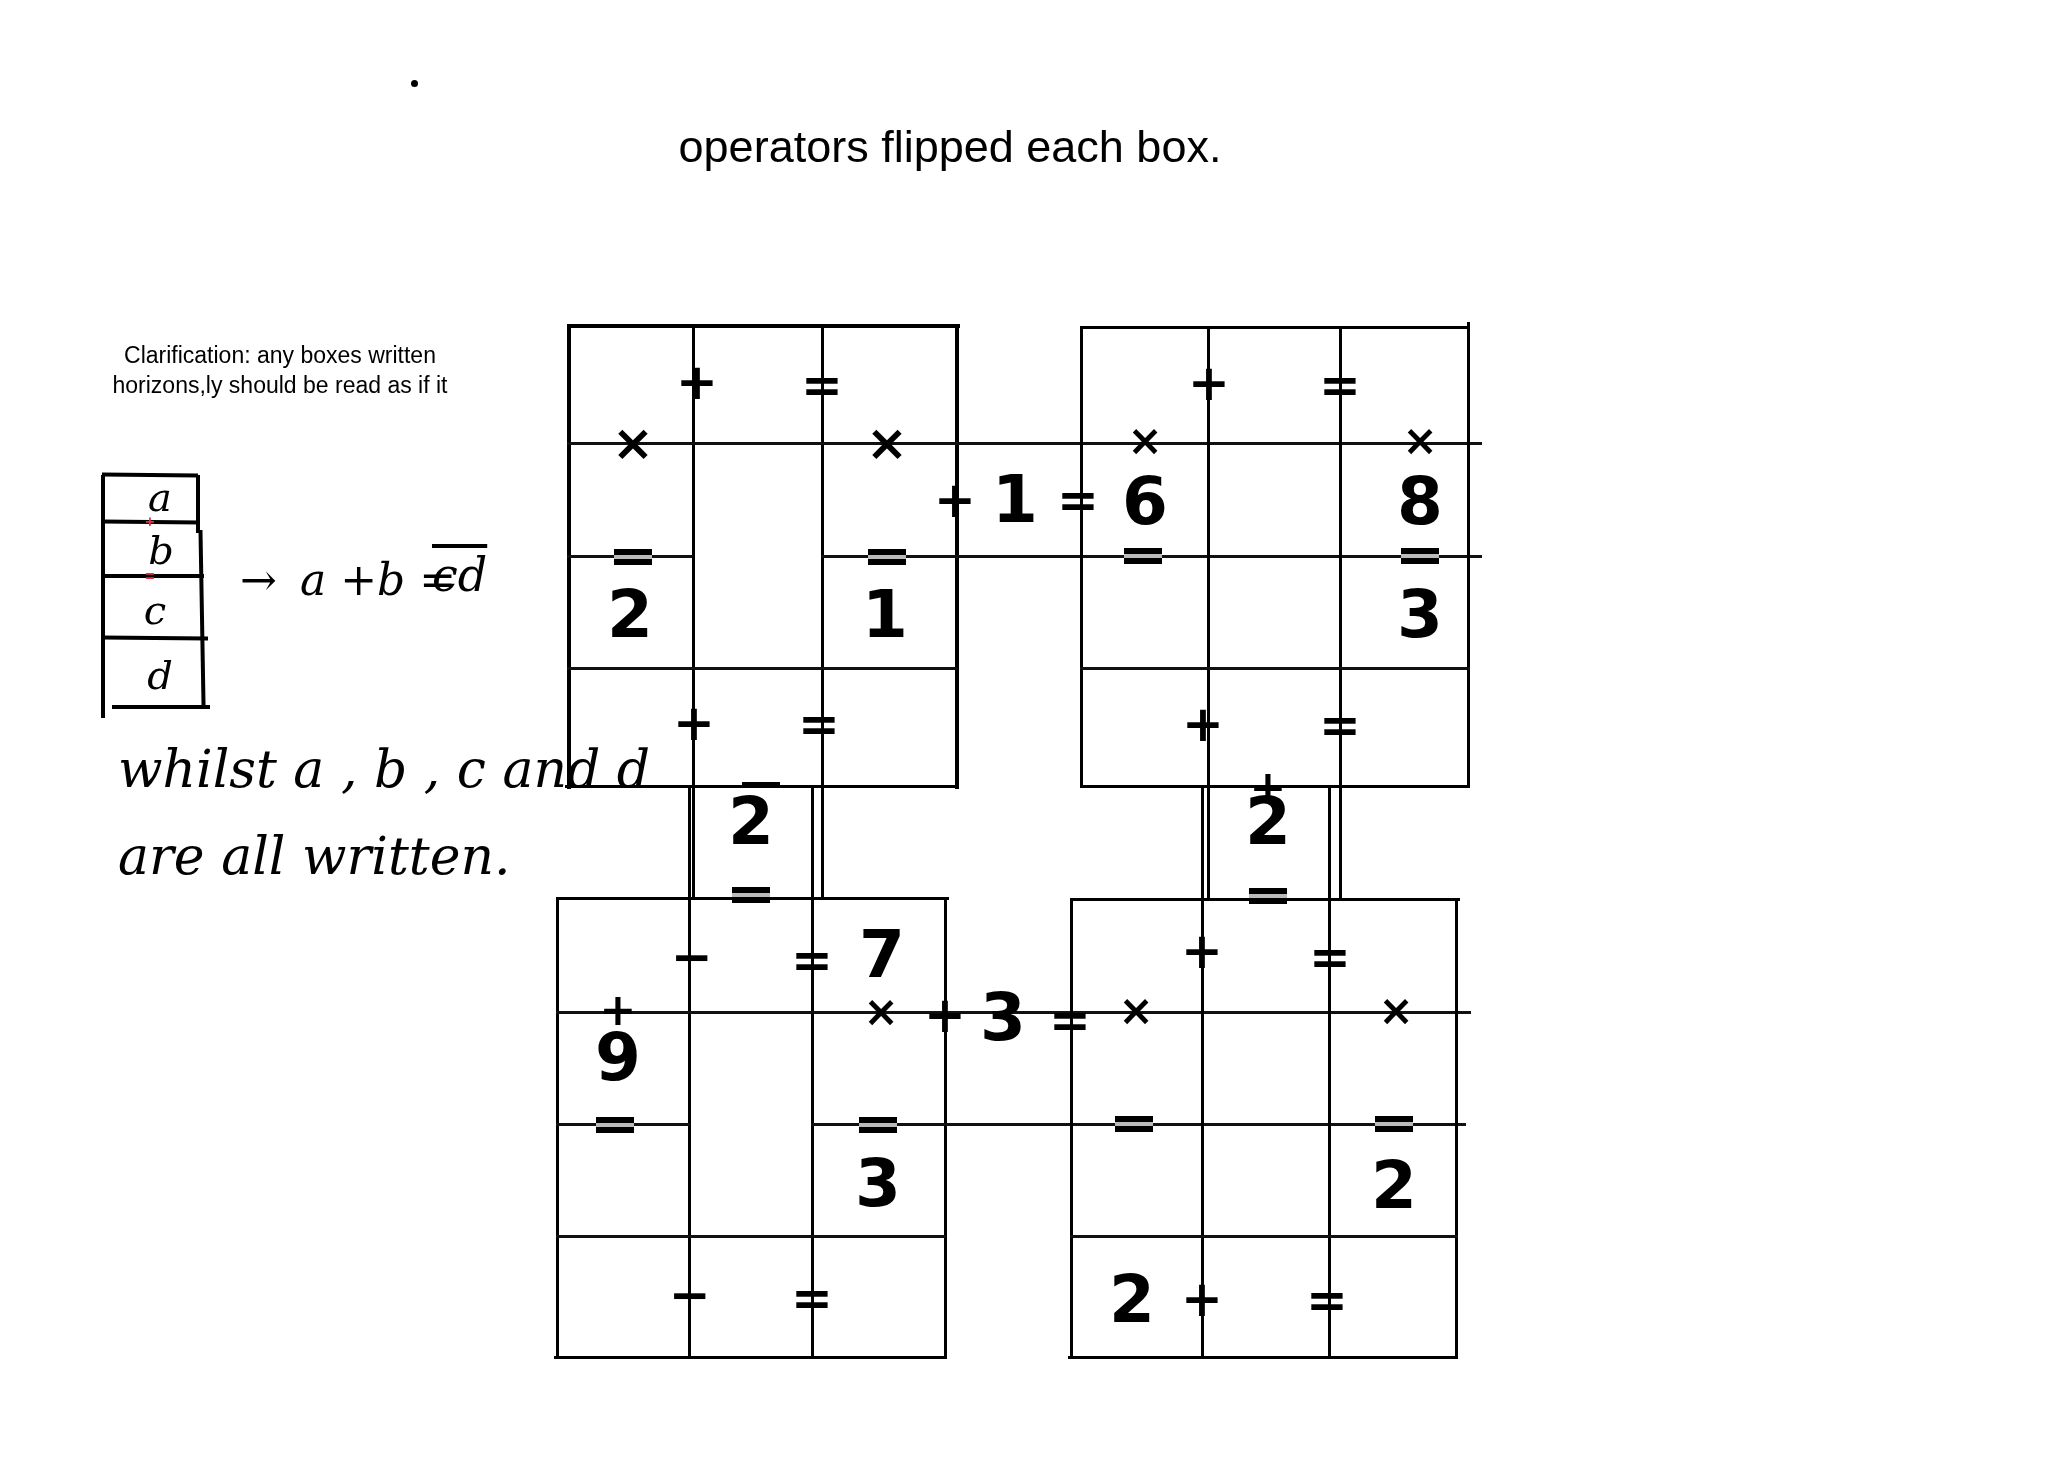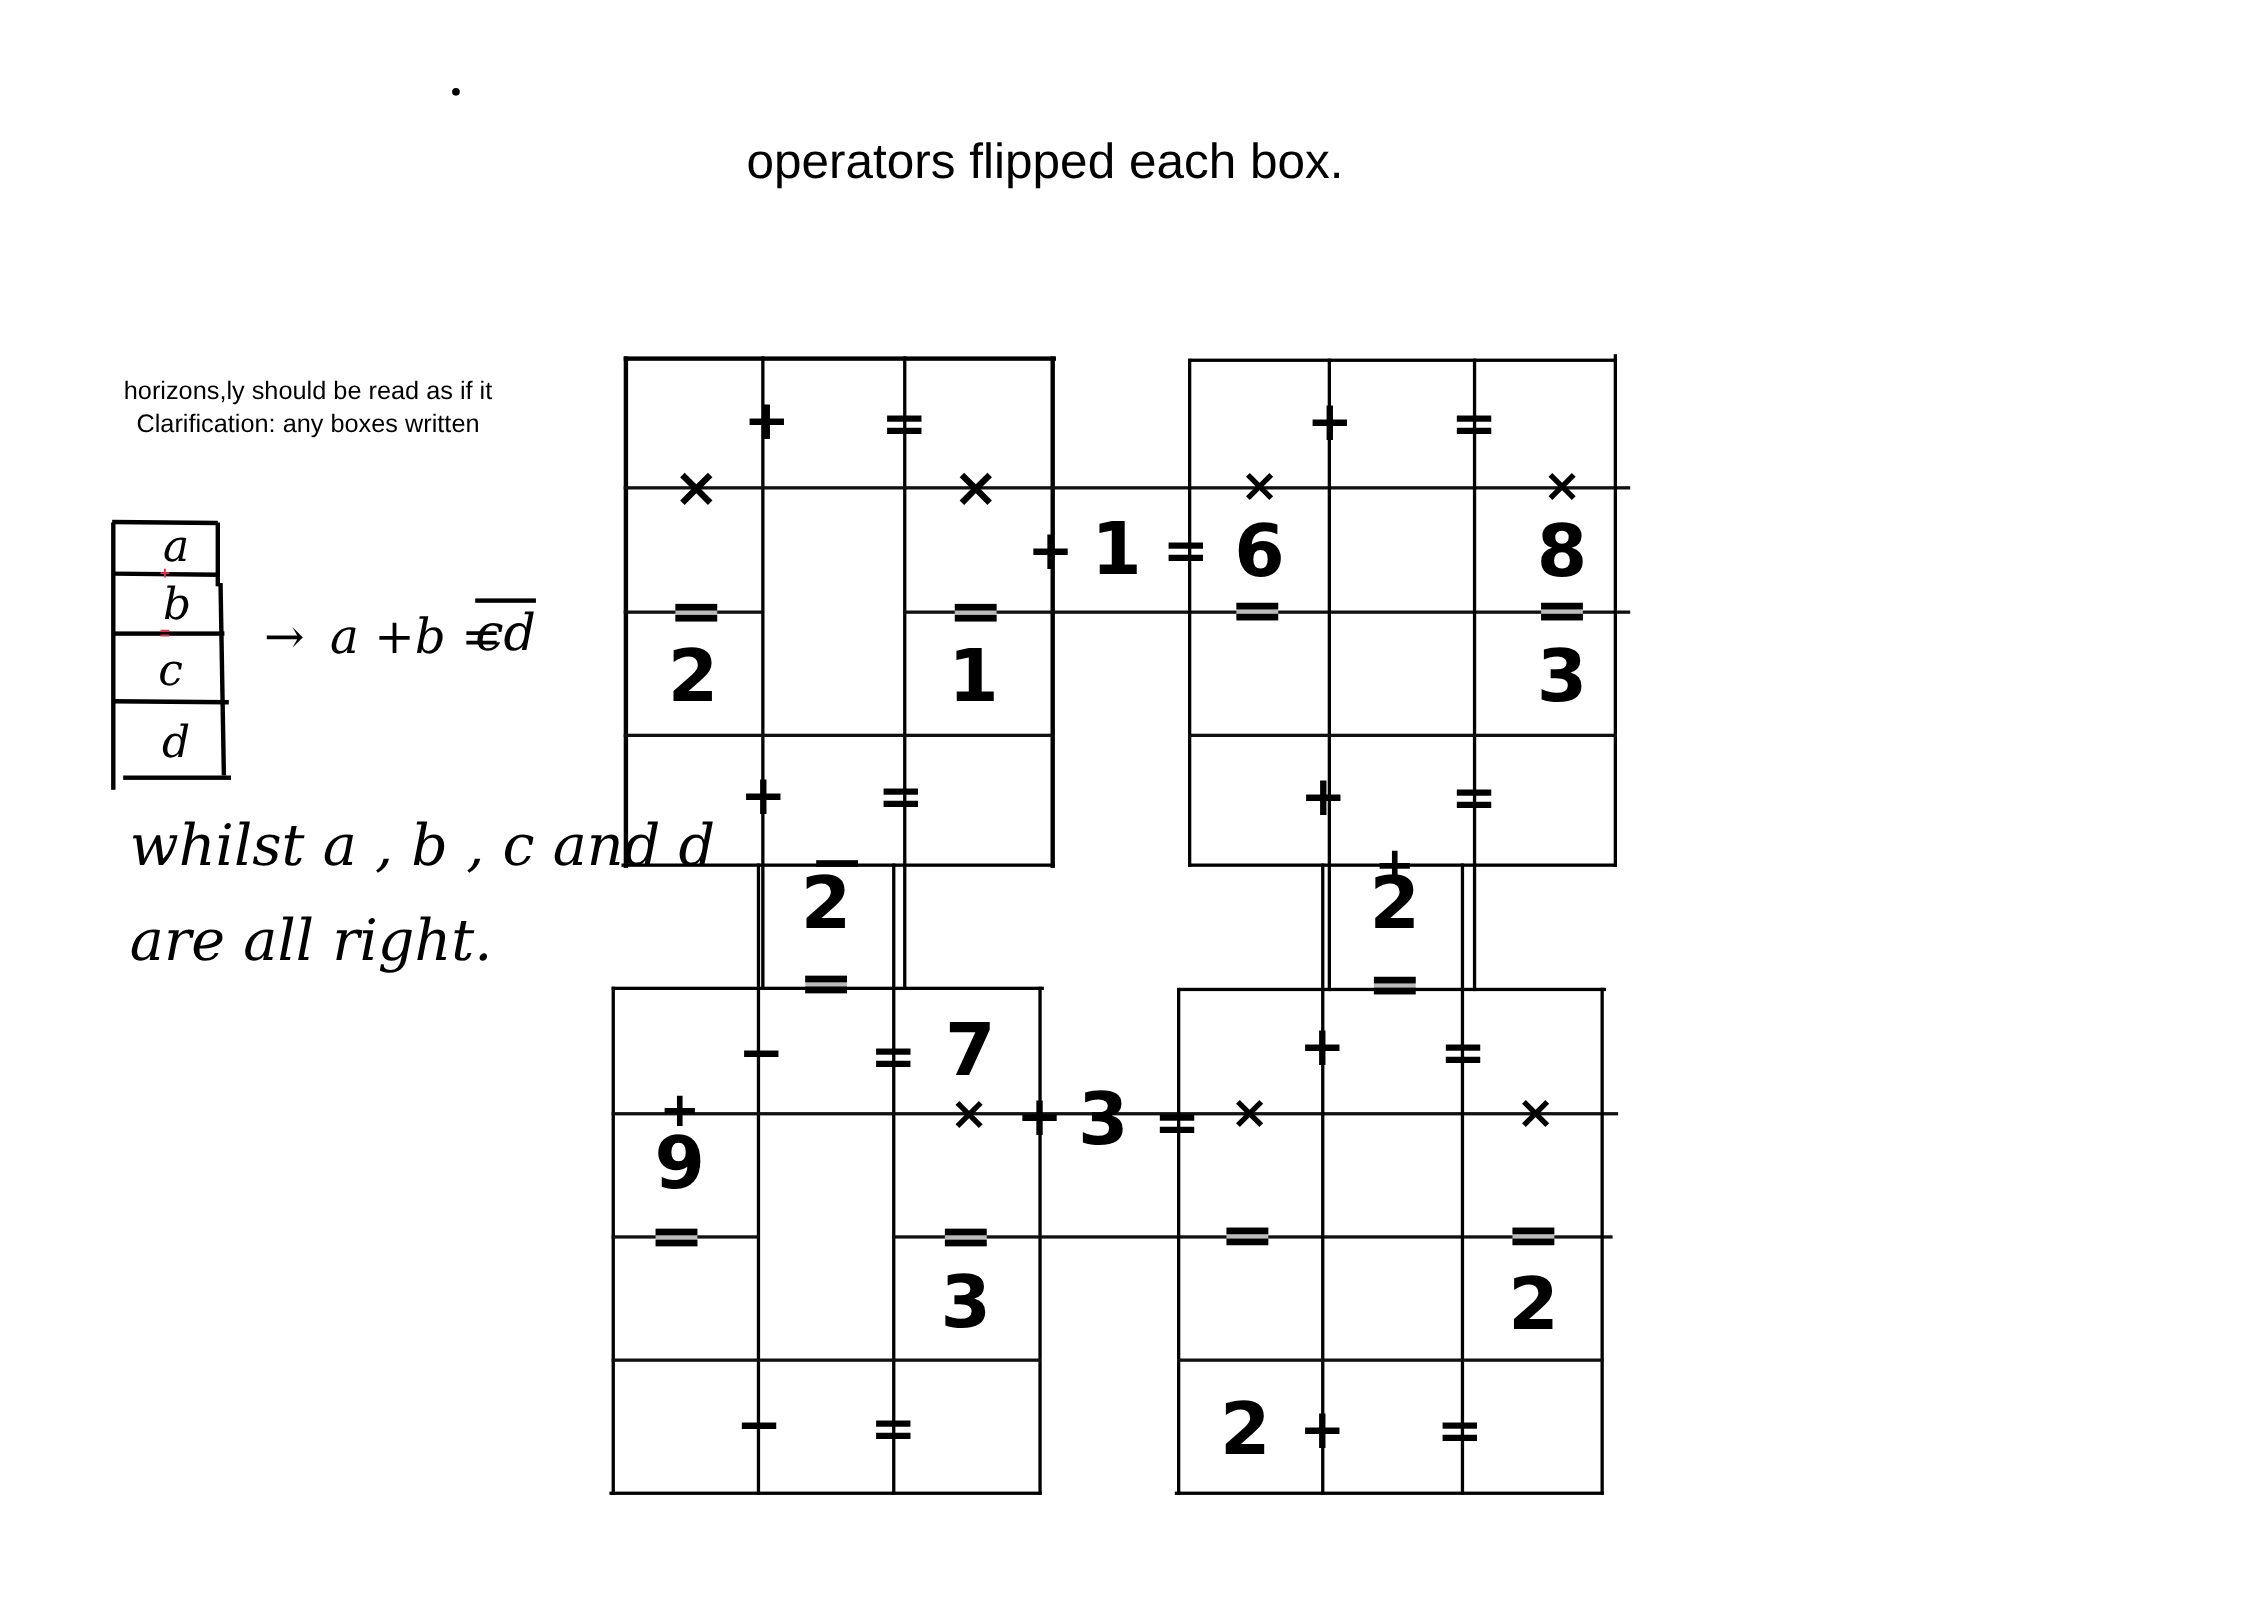--- a/index.html
+++ b/index.html
@@ -20,22 +20,22 @@
 </head>
 <body>
 
 <div class="stray-dot"></div>
 
 <div class="title">
   <div>operators flipped each box.</div>
 </div>
 
 <div class="clarification">
+  <div>Clarification: any boxes written</div>
   <div>horizons,ly should be read as if it</div>
-  <div>Clarification: any boxes written</div>
 </div>
 
 <div>
 
   <div class="line" style="left:102px;top:473px;width:96px;height:4px;transform:rotate(0.5deg);"></div>
   <div class="line" style="left:101px;top:475px;width:4px;height:243px;"></div>
   <div class="line" style="left:196px;top:475px;width:4px;height:58px;"></div>
   <div class="line" style="left:200px;top:530px;width:4px;height:175px;transform:rotate(-1deg);"></div>
   <div class="line" style="left:102px;top:520px;width:98px;height:4px;transform:rotate(0.6deg);"></div>
   <div class="line" style="left:102px;top:574px;width:102px;height:4px;"></div>
@@ -48,21 +48,21 @@
   <div class="ex-cell-text" style="left:160px;top:675px;">d</div>
 
   <div class="red-mark" style="left:150px;top:522px;">+</div>
   <div class="red-mark" style="left:150px;top:577px;">=</div>
 
   <div class="hand-text" style="left:240px;top:558px;font-size:44px;">→</div>
   <div class="hand-text" style="left:300px;top:558px;font-size:44px;">a +b =</div>
   <div class="hand-text" style="left:432px;top:552px;font-size:46px;text-decoration:overline;">cd</div>
 
   <div class="hand-text" style="left:118px;top:743px;">whilst  a , b , c and d</div>
-  <div class="hand-text" style="left:118px;top:830px;">are all right.</div>
+  <div class="hand-text" style="left:118px;top:830px;">are all written.</div>
 </div>
 
 <div>
 
   <div>
     <div class="line" style="left:567px;top:324px;width:393px;height:4px;"></div>
     <div class="line" style="left:567px;top:324px;width:4px;height:465px;"></div>
     <div class="line" style="left:955px;top:324px;width:4px;height:465px;"></div>
     <div class="line" style="left:565px;top:785px;width:394px;height:3px;"></div>
     <div class="line" style="left:692px;top:324px;width:3px;height:575px;"></div>

